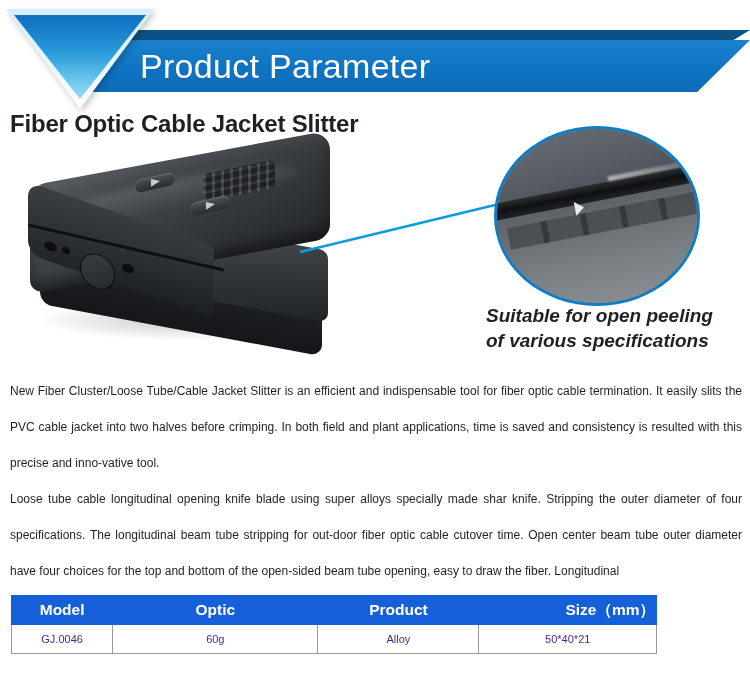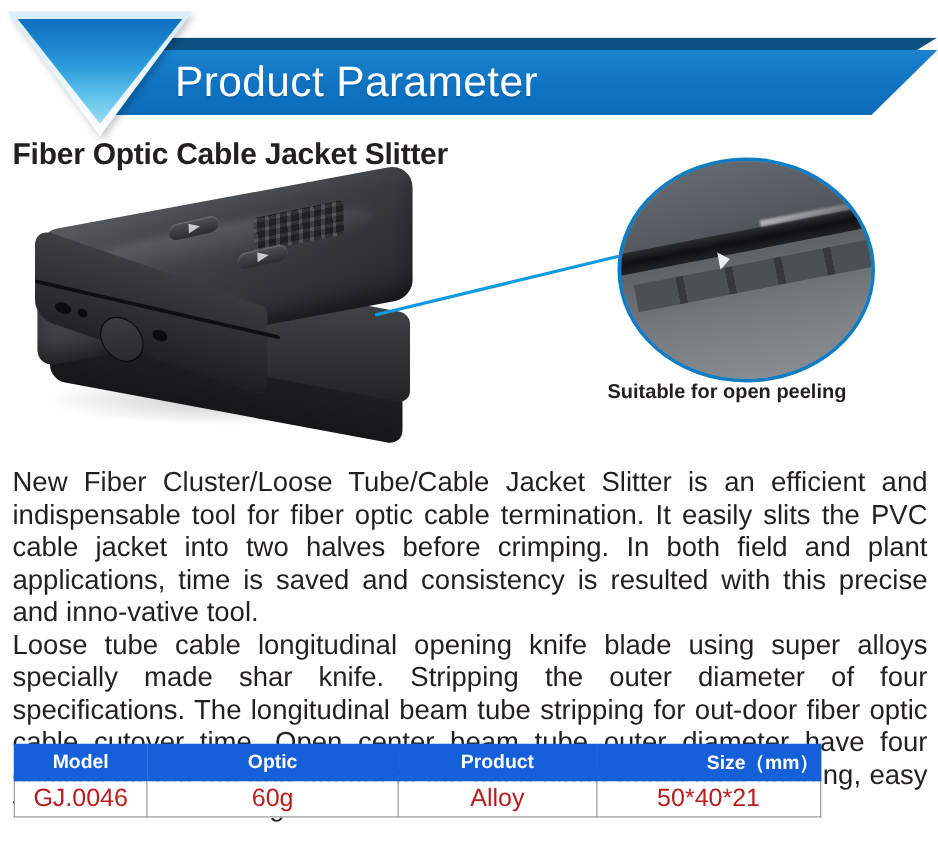--- a/index.html
+++ b/index.html
@@ -250,33 +250,34 @@
     border-top: 7px solid transparent;
     border-bottom: 7px solid transparent;
     transform: rotate(-11deg);
   }
 
   
   .caption {
     position: absolute;
     left: 486px; top: 303px;
     width: 262px;
-    font-size: 16px;
+    font-size: 19px;
     font-weight: bold;
     line-height: 1.32;
     color: #231f20;
+    font-style: italic;
   }
 
   
   .body-text {
     position: absolute;
     left: 10px; top: 373px;
     width: 732px;
-    font-size: 22px;
-    line-height: 26px;
+    font-size: 12px;
+    line-height: 36px;
     color: #231f20;
     text-align: justify;
   }
   .body-text p { margin: 0; }
   .body-text p + p { margin-top: 0px; }
 
   
   .spec-table {
     position: absolute;
     left: 11px; top: 595px;
@@ -289,22 +290,22 @@
     color: #ffffff;
     font-weight: bold;
     height: 26px;
     border: 1px solid #1560d8;
     font-size: 15.5px;
   }
   .spec-table td {
     height: 26px;
     text-align: center;
     border: 1px solid #9a9a9a;
-    color: #b91c1c;
-    font-size: 20px;
+    color: #4c1d95;
+    font-size: 11px;
     background: #ffffff;
   }
   .col-model  { width: 110px; }
   .col-weight { width: 238px; }
   .col-mat    { width: 180px; }
   .col-size   { width: 200px; text-align: right; }
 </style>
 </head>
 <body>
 
@@ -345,20 +346,21 @@
   <div class="d-upper"></div>
   <div class="d-lower"></div>
   <div class="d-slots"></div>
   <div class="d-blade"></div>
   <div class="d-blade-hi"></div>
   <div class="d-tri"></div>
 </div>
 
 <div class="caption">
   <div>Suitable for open peeling</div>
+  <div>of various specifications</div>
 </div>
 
 <div class="body-text">
   <p>New Fiber Cluster/Loose Tube/Cable Jacket Slitter is an efficient and indispensable tool for fiber optic cable termination. It easily slits the PVC cable jacket into two halves before crimping. In both field and plant applications, time is saved and consistency is resulted with this precise and inno-vative tool.</p>
   <p>Loose tube cable longitudinal opening knife blade using super alloys specially made shar knife. Stripping the outer diameter of four specifications. The longitudinal beam tube stripping for out-door fiber optic cable cutover time. Open center beam tube outer diameter have four choices for the top and bottom of the open-sided beam tube opening, easy to draw the fiber. Longitudinal</p>
 </div>
 
 <table class="spec-table">
   <thead>
     <tr>

